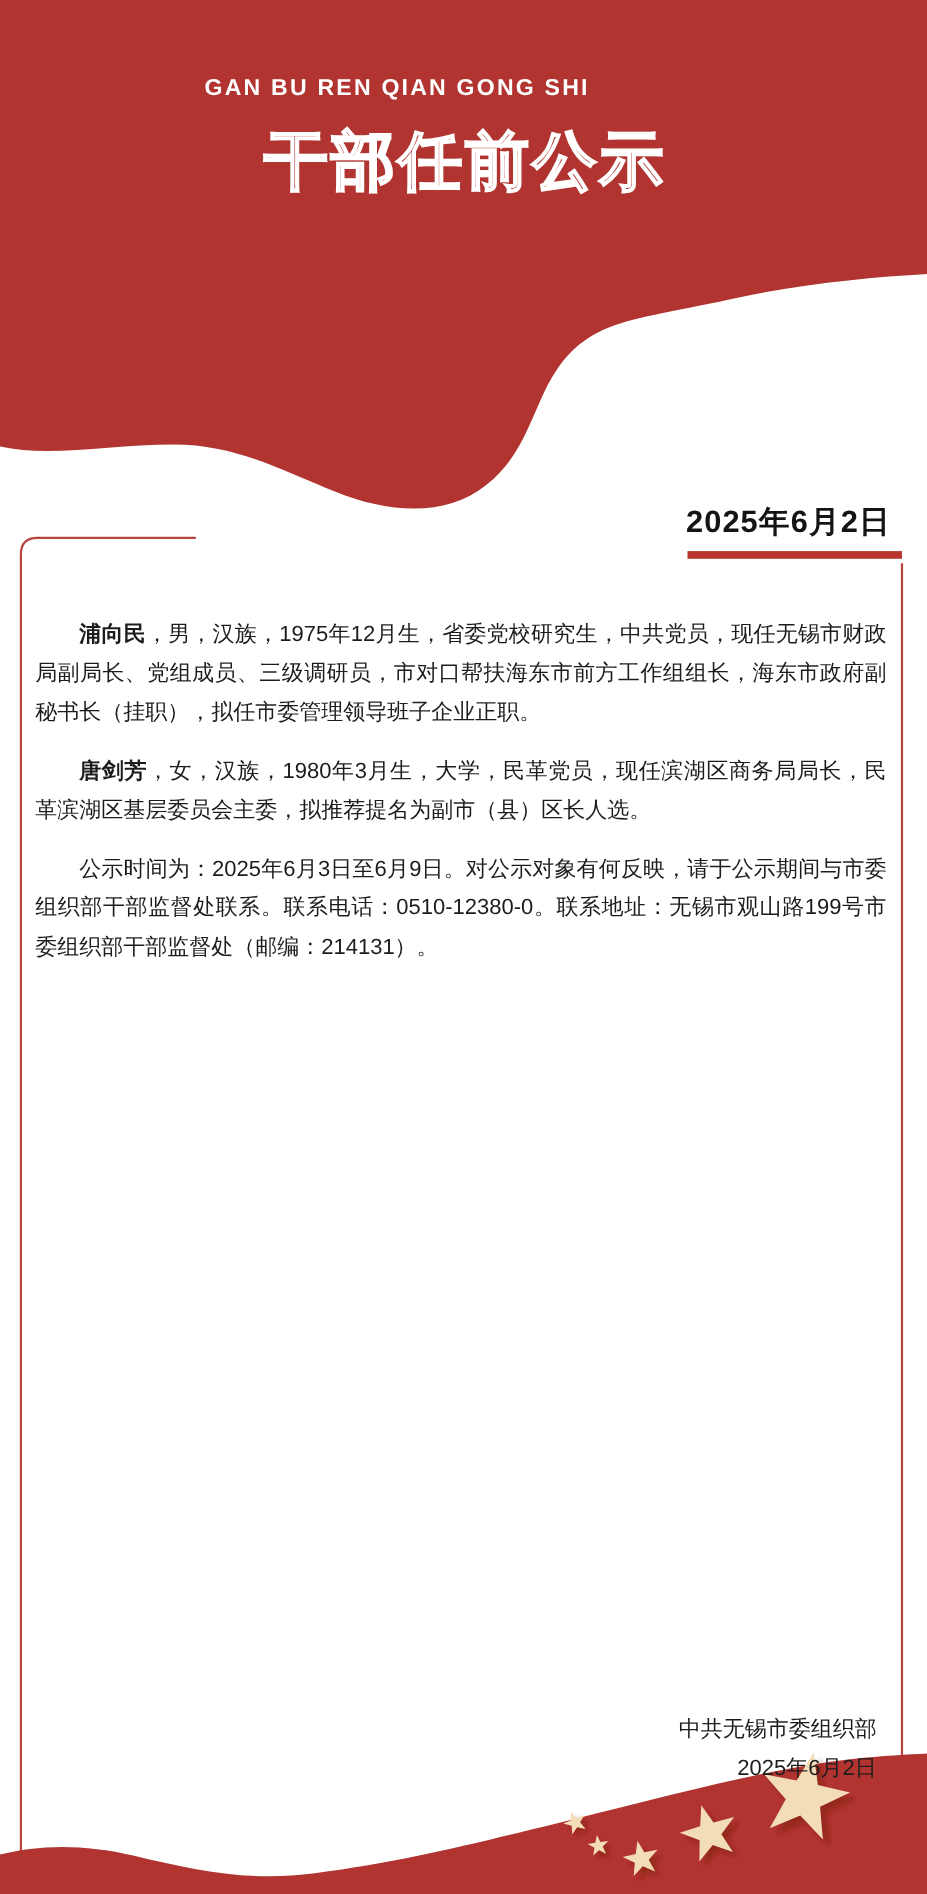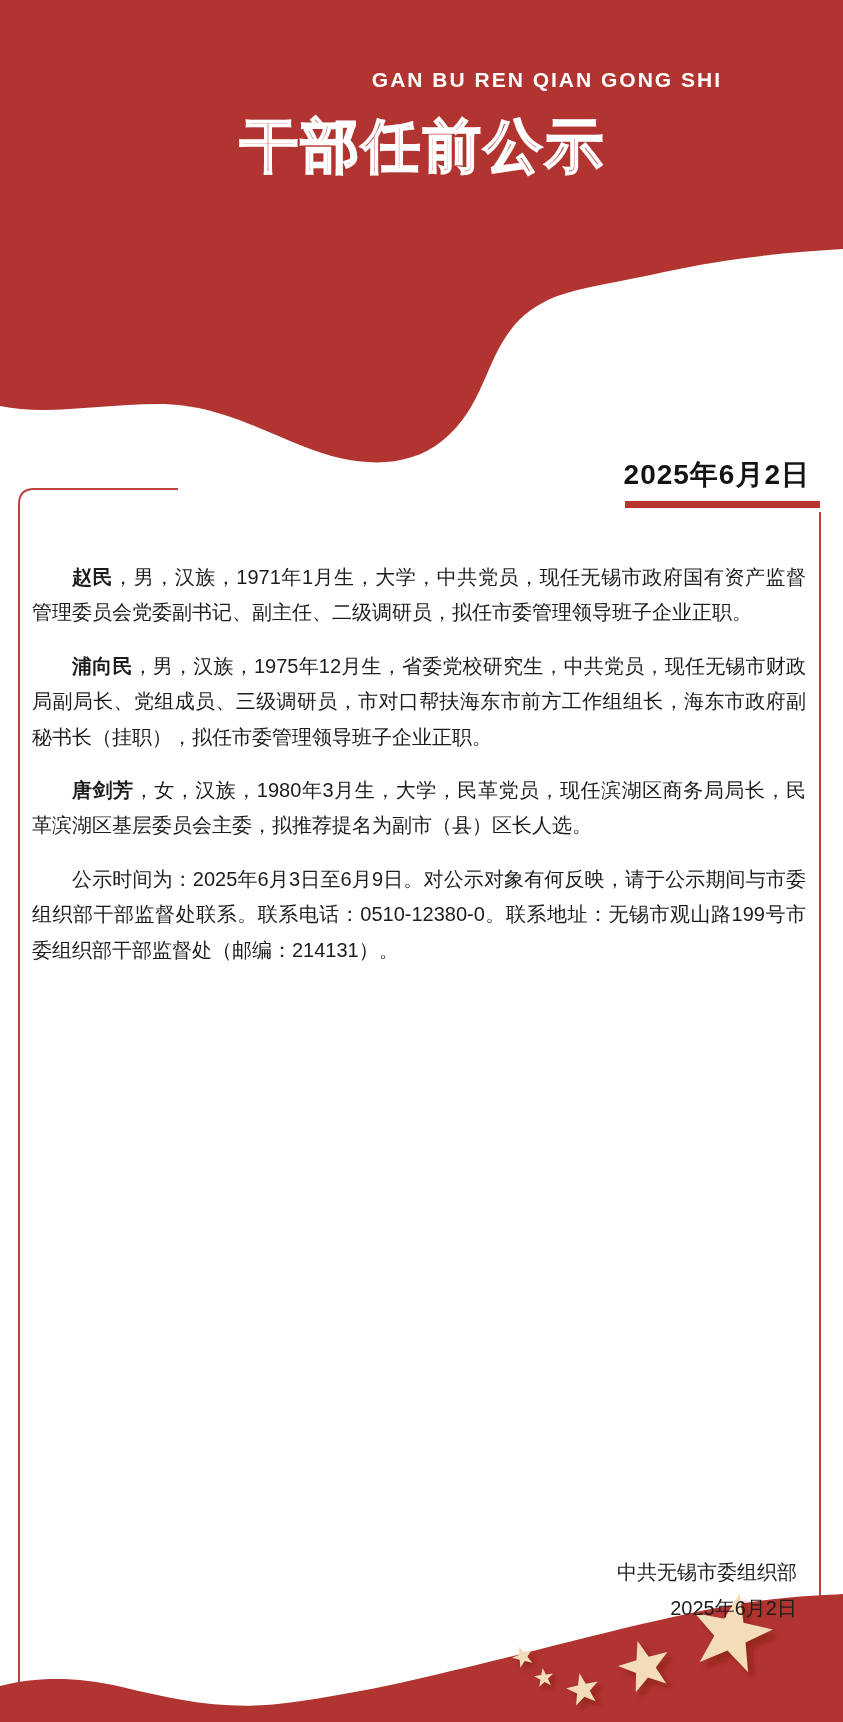--- a/index.html
+++ b/index.html
@@ -7,21 +7,21 @@
     position:relative;
     width:843px;height:1722px;
     margin:0 auto;
     background:#ffffff;
     overflow:hidden;
     font-family:"Liberation Sans","DejaVu Sans",sans-serif;
   }
   .bg{position:absolute;left:0;top:0;width:843px;height:1722px;display:block;}
   .subtitle{
     position:absolute;left:0;top:68px;width:722px;
-    text-align:right;
+    text-align:center;
     color:#ffffff;font-weight:bold;font-size:21px;letter-spacing:2px;
     z-index:3;
   }
   .top-date{
     position:absolute;right:33px;top:456px;
     font-size:28px;font-weight:bold;color:#141414;
     letter-spacing:1px;z-index:3;
   }
   .date-bar{
     position:absolute;left:625px;top:501px;width:195px;height:7px;
@@ -99,21 +99,20 @@
     </g>
   </svg>
 
   <div class="subtitle">GAN BU REN QIAN GONG SHI</div>
 
   <div class="top-date">2025年6月2日</div>
   <div class="date-bar"></div>
 
   <div class="body-text">
 
-    <p><b>赵民</b><span>，男，汉族，1971年1月生，大学，中共党员，现任无锡市政府国有资产监督管理委员会党委副书记、副主任、二级调研员，拟任市委管理领导班子企业正职。</span></p>
     <p><b>浦向民</b><span>，男，汉族，1975年12月生，省委党校研究生，中共党员，现任无锡市财政局副局长、党组成员、三级调研员，市对口帮扶海东市前方工作组组长，海东市政府副秘书长（挂职），拟任市委管理领导班子企业正职。</span></p>
     <p><b>唐剑芳</b><span>，女，汉族，1980年3月生，大学，民革党员，现任滨湖区商务局局长，民革滨湖区基层委员会主委，拟推荐提名为副市（县）区长人选。</span></p>
 
     <p><span>公示时间为：2025年6月3日至6月9日。对公示对象有何反映，请于公示期间与市委组织部干部监督处联系。联系电话：0510-12380-0。联系地址：无锡市观山路199号市委组织部干部监督处（邮编：214131）。</span></p>
   </div>
 
   <div class="signature">
     <div>中共无锡市委组织部</div>
     <div>2025年6月2日</div>
   </div>

